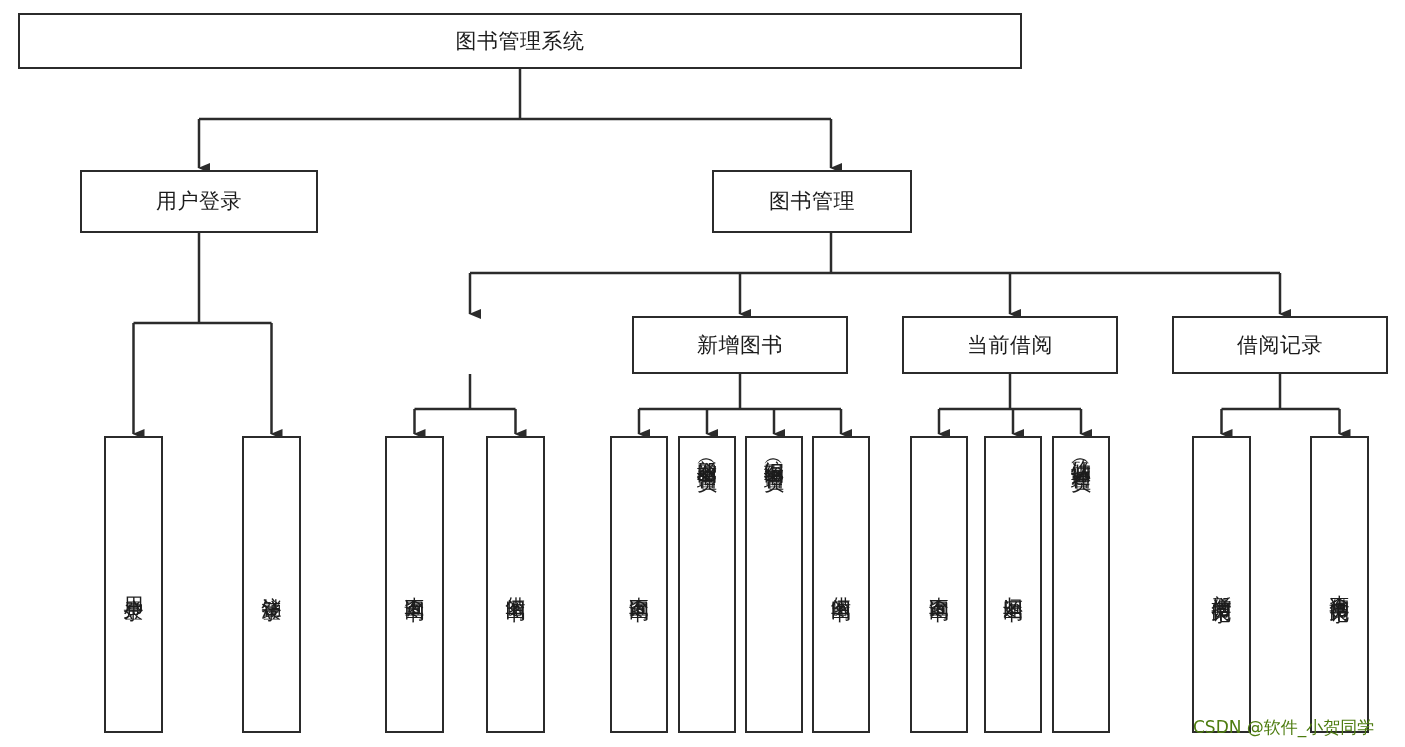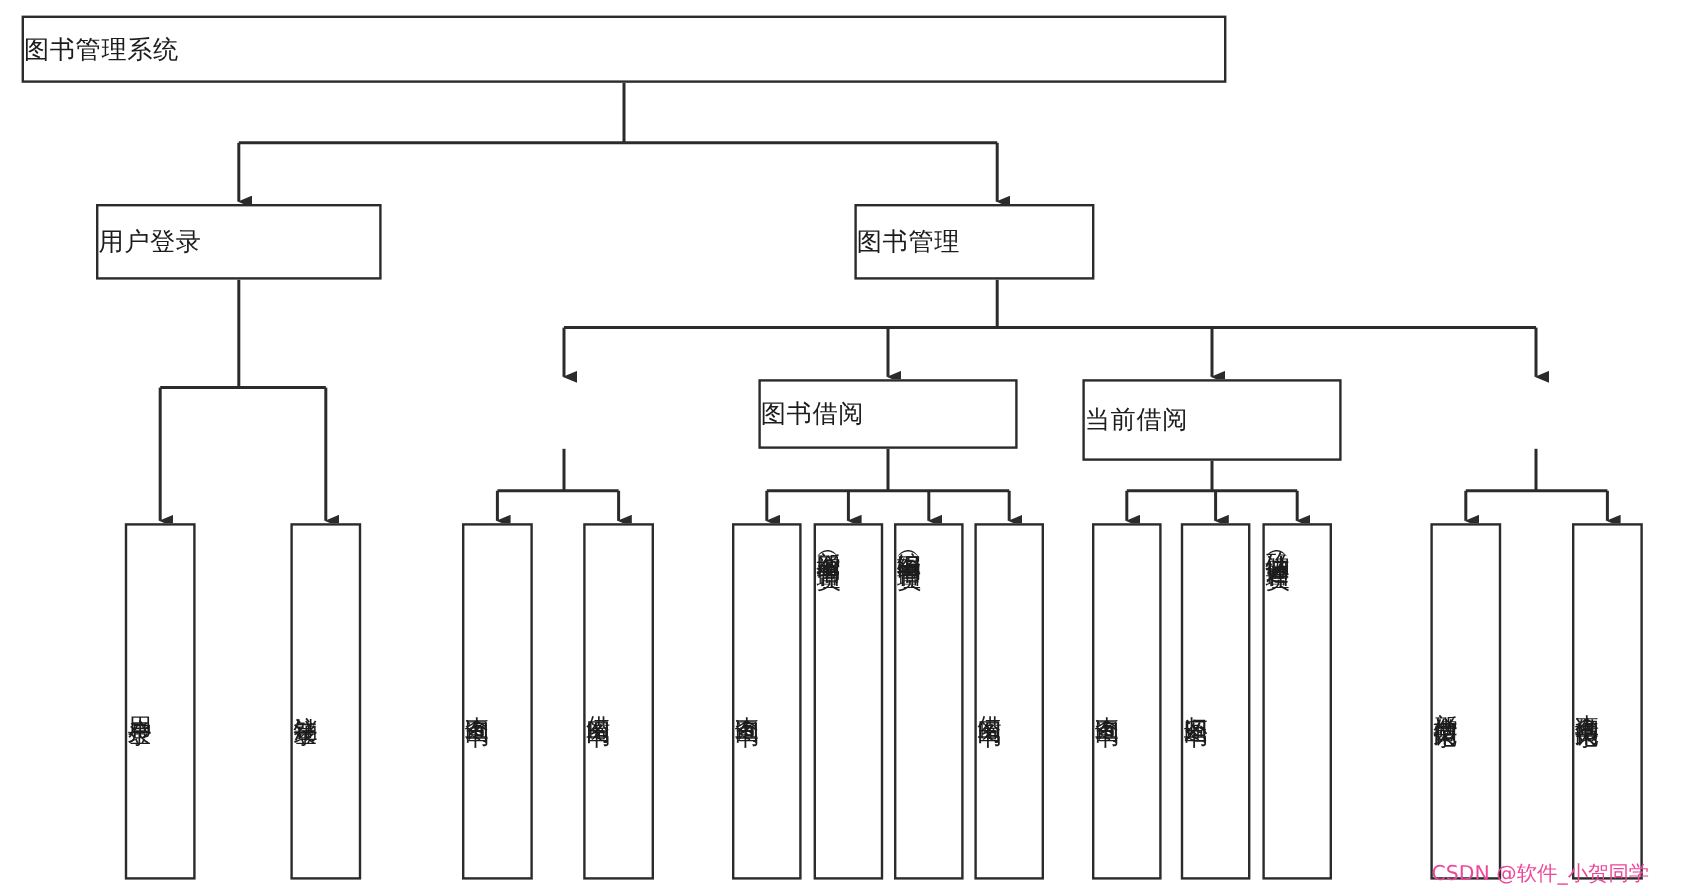--- a/index.html
+++ b/index.html
@@ -25,21 +25,21 @@
     height: 747px;
     pointer-events: none;
   }
   .node {
     position: absolute;
     box-sizing: border-box;
     background: #ffffff;
     border: 2px solid #2b2b2b;
     display: flex;
     align-items: center;
-    justify-content: flex-start;
+    justify-content: center;
     overflow: hidden;
   }
   .node .label {
     color: #1c1c1c;
     line-height: 1.18;
     text-align: center;
     white-space: nowrap;
   }
   
   .node.horiz .label {
@@ -61,21 +61,21 @@
     line-height: 1.05;
     letter-spacing: 2px;
     white-space: nowrap;
   }
   .node.vert.mid {
     align-items: center;
     padding-top: 0;
   }
   .watermark {
     position: absolute;
-    color: #ec4899;
+    color: #4d7c0f;
     font-size: 17px;
     white-space: nowrap;
     user-select: none;
   }
 </style>
 </head>
 <body>
 
 <div id="canvas">
 
@@ -127,24 +127,27 @@
   </div>
 
   <div class="node horiz" style="left:80px;top:170px;width:238px;height:63px;">
     <span class="label">用户登录</span>
   </div>
   <div class="node horiz" style="left:712px;top:170px;width:200px;height:63px;">
     <span class="label">图书管理</span>
   </div>
 
   <div class="node horiz" style="left:632px;top:316px;width:216px;height:58px;">
-    <span class="label">图书借阅</span>
+    <span class="label">新增图书</span>
   </div>
-  <div class="node horiz" style="left:902px;top:316px;width:216px;height:68px;">
+  <div class="node horiz" style="left:902px;top:316px;width:216px;height:58px;">
     <span class="label">当前借阅</span>
+  </div>
+  <div class="node horiz" style="left:1172px;top:316px;width:216px;height:58px;">
+    <span class="label">借阅记录</span>
   </div>
 
   <div id="leaf-layer">
       <div class="node vert mid" style="left: 104px; top: 436px; width: 59px; height: 297px;">
         <span class="label">用户登录</span>
       </div>
       <div class="node vert mid" style="left: 242px; top: 436px; width: 59px; height: 297px;">
         <span class="label">注销登录</span>
       </div>
       <div class="node vert mid" style="left: 385px; top: 436px; width: 59px; height: 297px;">

